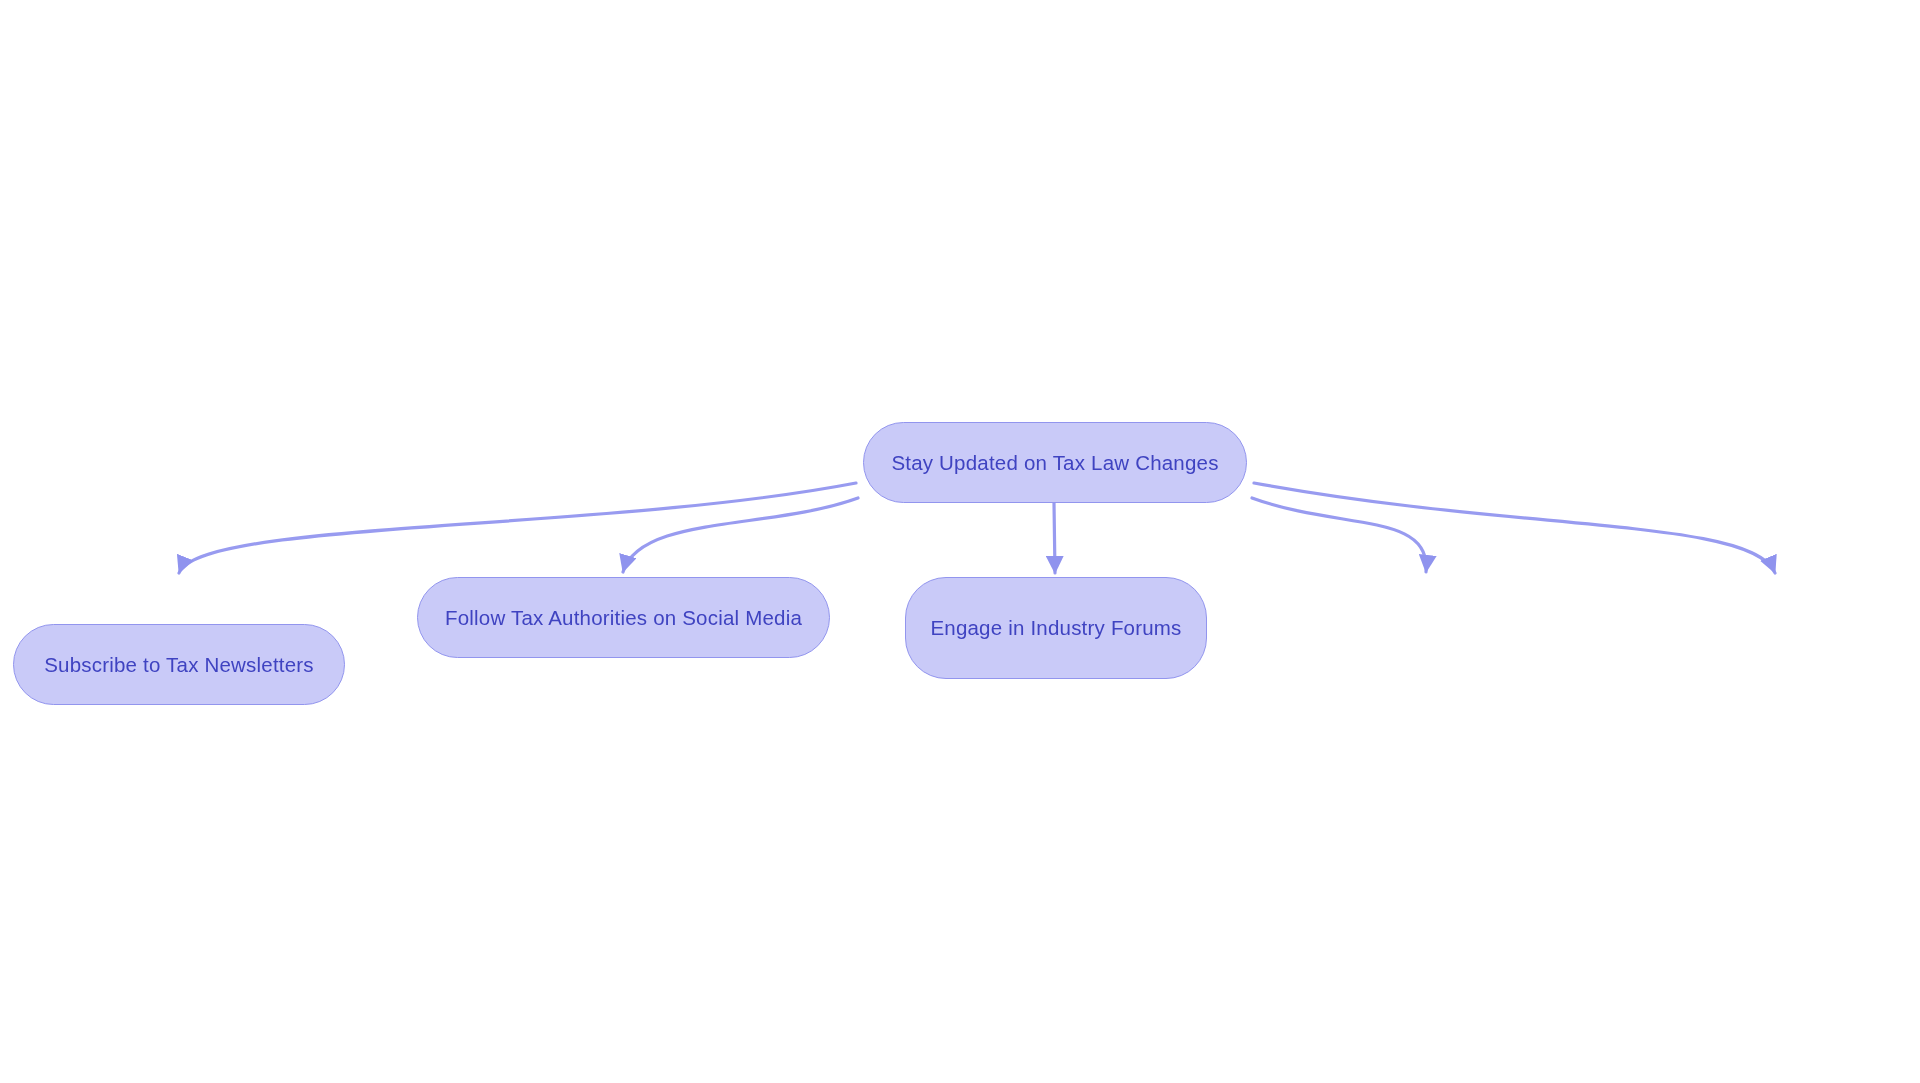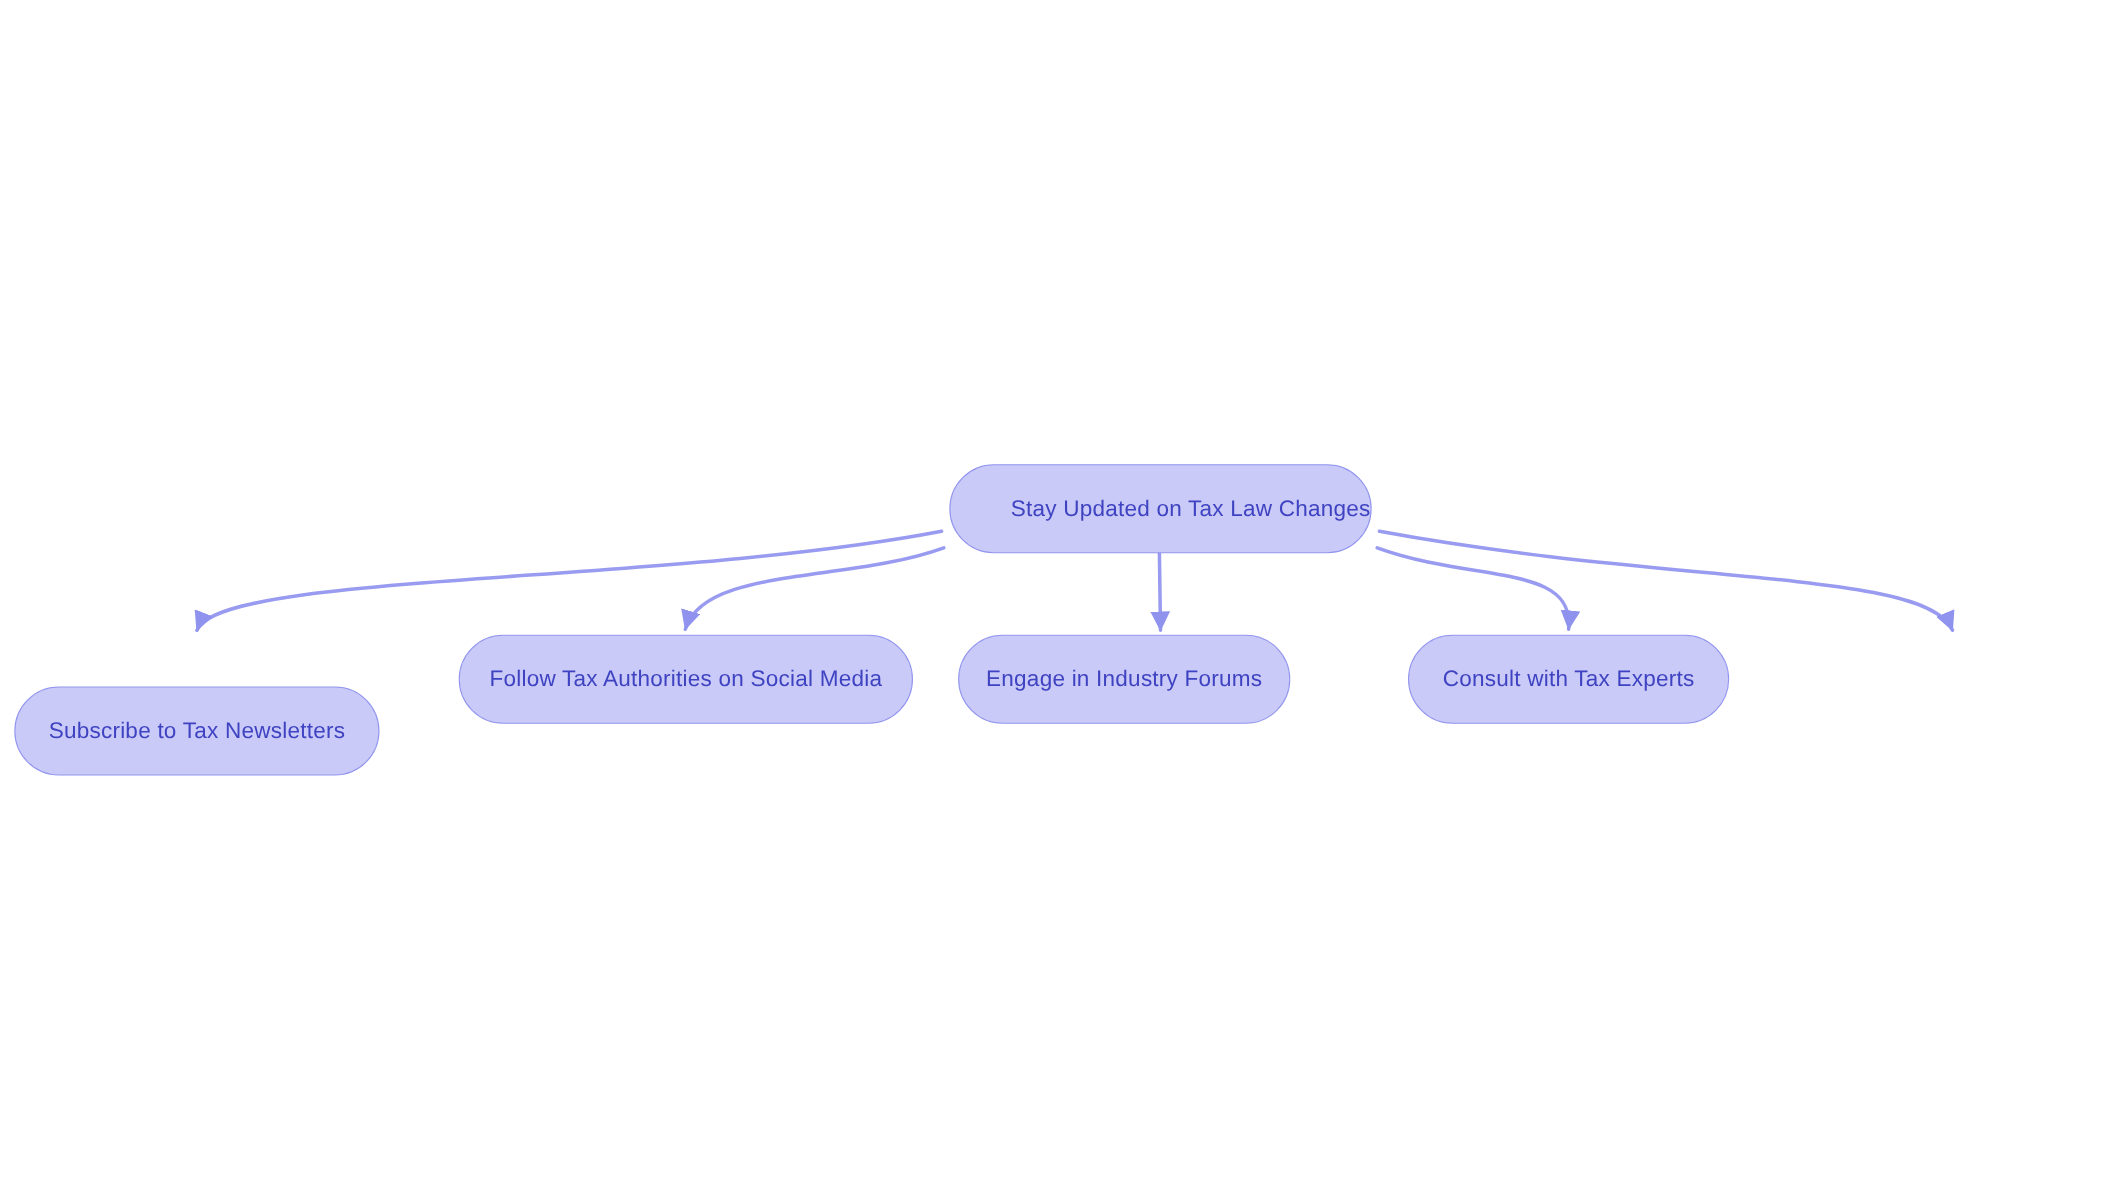--- a/index.html
+++ b/index.html
@@ -34,24 +34,24 @@
     position:absolute;
     display:flex;align-items:center;justify-content:center;
     background:var(--node-fill);
     border:1.5px solid var(--node-border);
     border-radius:41px;
     color:var(--text);
     font-size:20.5px;
     letter-spacing:0.2px;
     white-space:nowrap;
   }
-  .n-root{left:863px;top:422px;width:384px;height:81px;justify-content:flex-end;}
+  .n-root{left:863px;top:422px;width:384px;height:81px;}
   .n-c1{left:13px;top:577px;width:332px;height:81px;margin-top:47px;}
   .n-c2{left:417px;top:577px;width:413px;height:81px;}
-  .n-c3{left:871px;top:577px;width:302px;height:81px;}
+  .n-c3{left:905px;top:577px;width:302px;height:102px;}
   .n-c4{left:1280px;top:577px;width:292px;height:81px;}
   .n-c5{left:1643px;top:577px;width:267px;height:81px;}
 </style>
 </head>
 <body>
 
 <div class="canvas">
 
   <svg class="edge-layer" viewBox="0 0 1920 1083" xmlns="http://www.w3.org/2000/svg">
     <defs>
@@ -75,18 +75,15 @@
   </div>
 
   <div class="node n-c2">
     <span>Follow Tax Authorities on Social Media</span>
   </div>
 
   <div class="node n-c3">
     <span>Engage in Industry Forums</span>
   </div>
 
-  <div class="node n-c4">
-    <span>Consult with Tax Experts</span>
-  </div>
 
 
 </div>
 
 </body></html>

